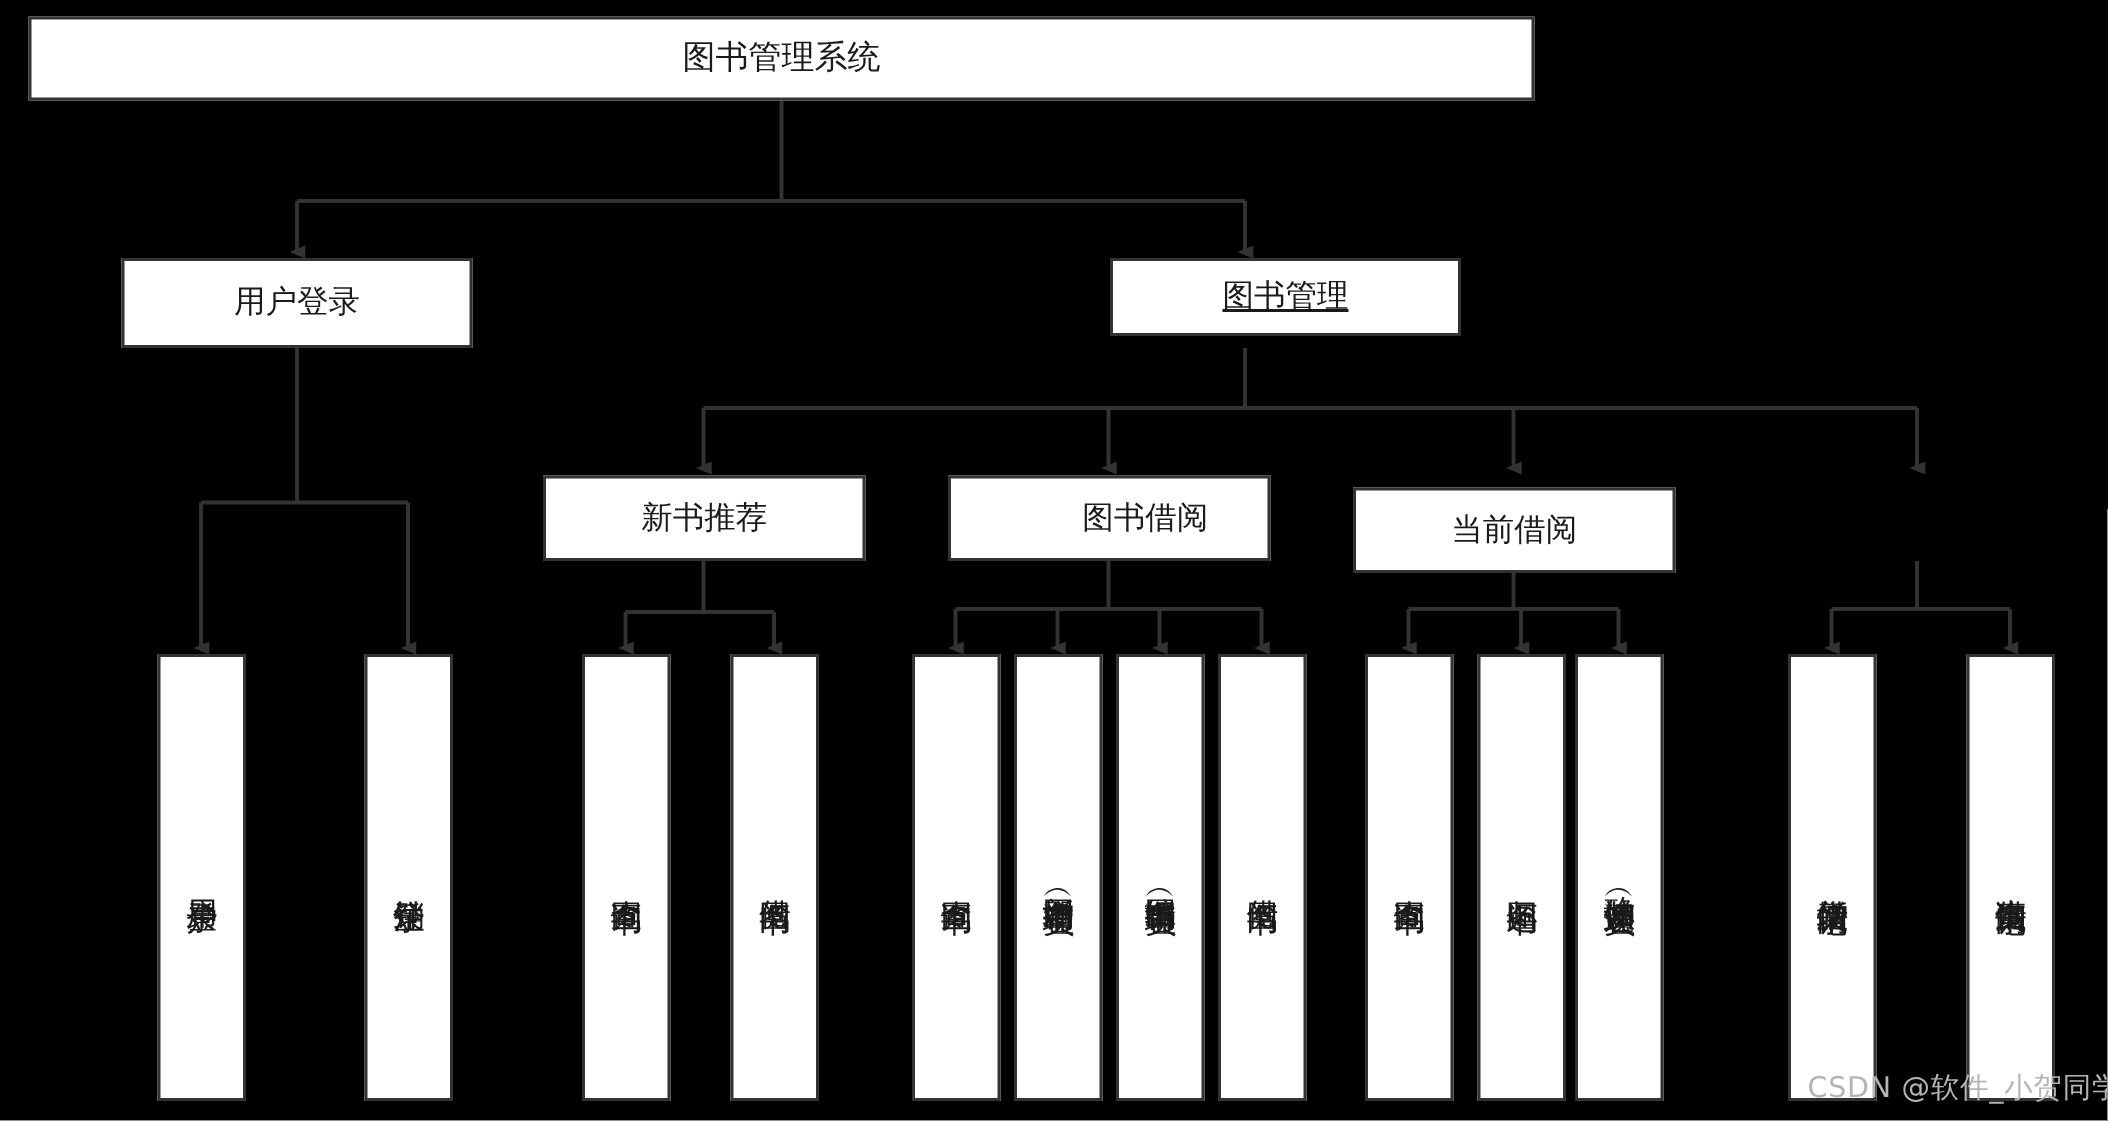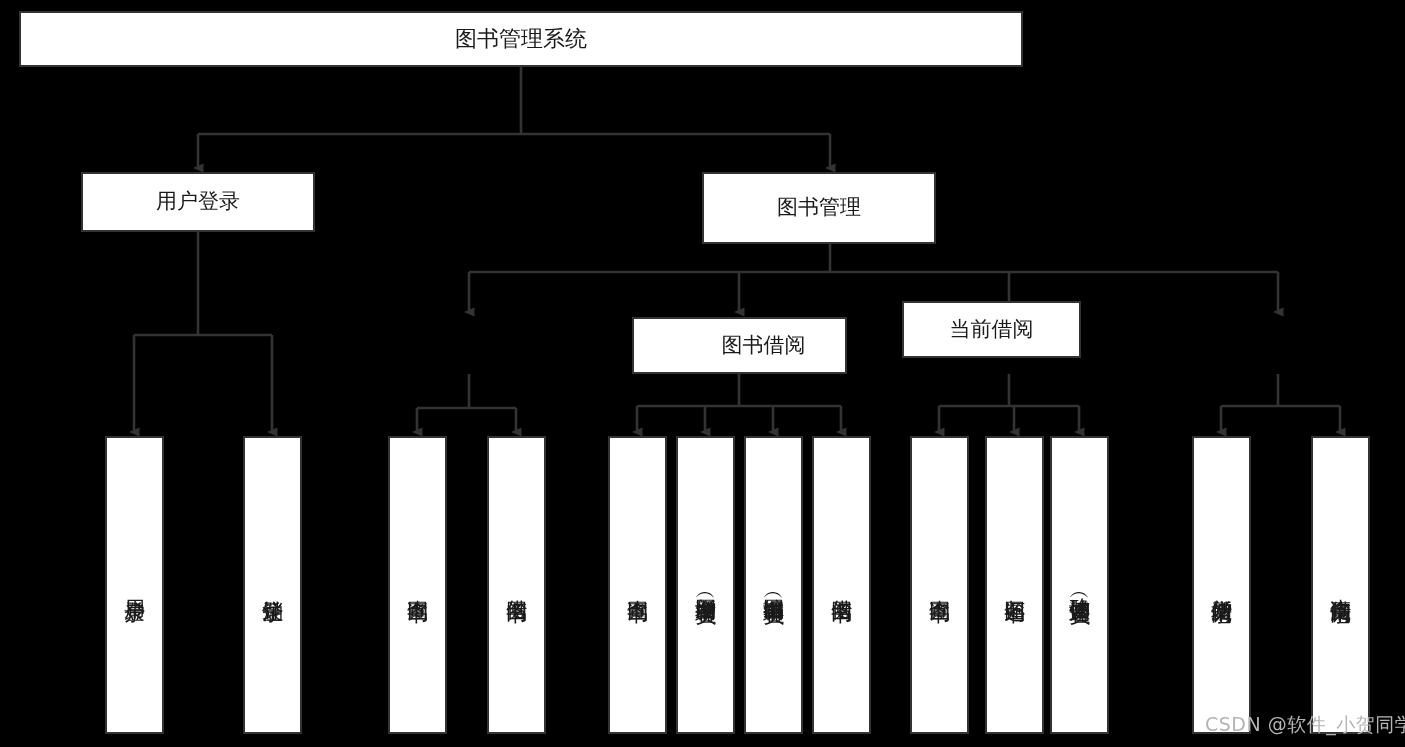--- a/index.html
+++ b/index.html
@@ -118,28 +118,31 @@
     </g>
   </svg>
 
   <div class="node h root" style="left:19px; top:11px; width:1004px; height:56px;">
     <span>图书管理系统</span>
   </div>
 
   <div class="node h" style="left:81px; top:172px; width:234px; height:60px;">
     <span>用户登录</span>
   </div>
-  <div class="node h" style="left:702px; top:172px; width:234px; height:72px;">
+  <div class="node h" style="left:740px; top:172px; width:234px; height:52px;text-decoration:underline;">
     <span>图书管理</span>
   </div>
 
+  <div class="node h" style="left:362px; top:317px; width:215px; height:57px;">
+    <span>新书推荐</span>
+  </div>
   <div class="node h" style="left:632px; top:317px; width:215px; height:57px;padding-left:48px;">
     <span>图书借阅</span>
   </div>
-  <div class="node h" style="left:902px; top:301px; width:179px; height:57px;">
+  <div class="node h" style="left:902px; top:325px; width:215px; height:57px;">
     <span>当前借阅</span>
   </div>
 
   <div class="node v" style="left:105px; top:436px; width:59px; height:298px;">
     <span>用户登录</span>
   </div>
   <div class="node v" style="left:243px; top:436px; width:59px; height:298px;">
     <span>注销登录</span>
   </div>
 

